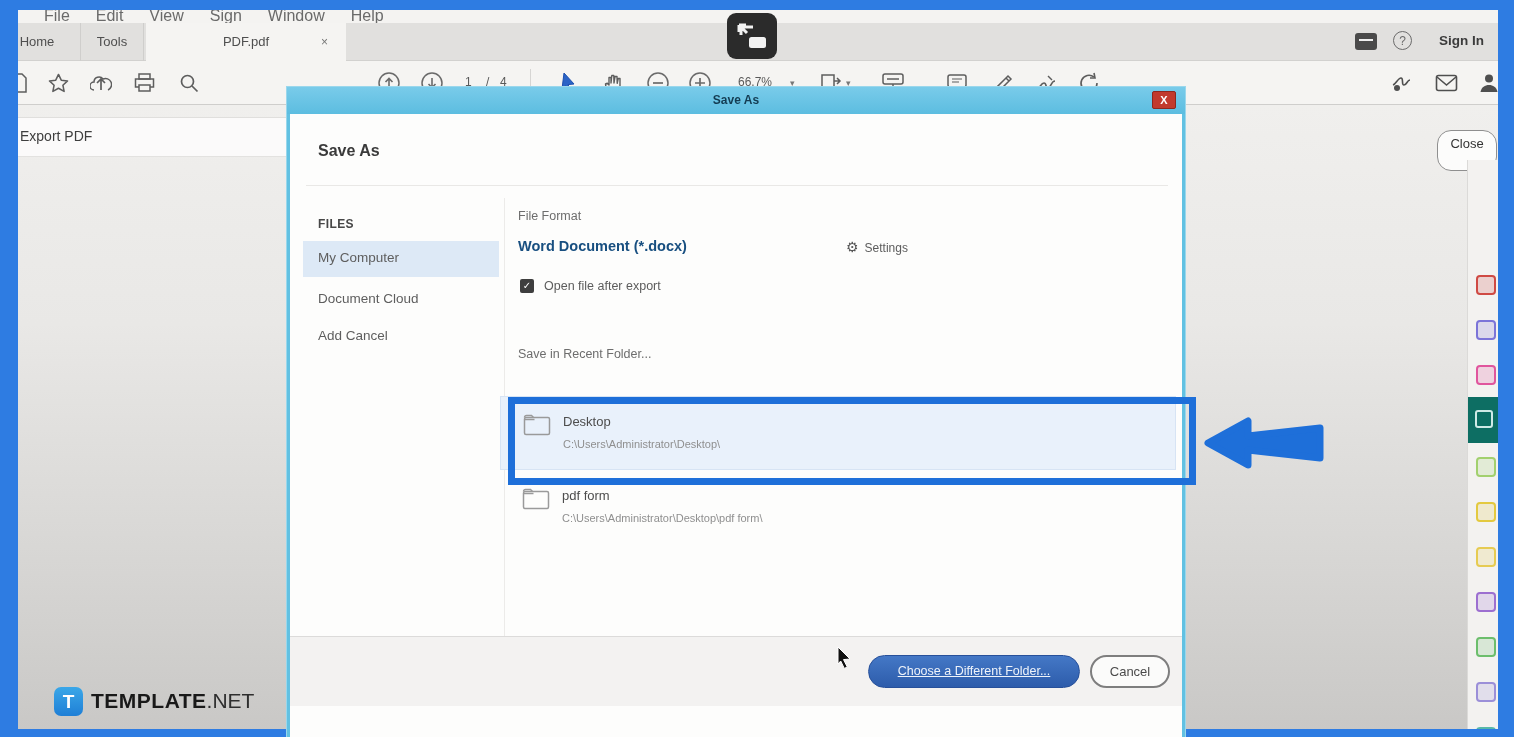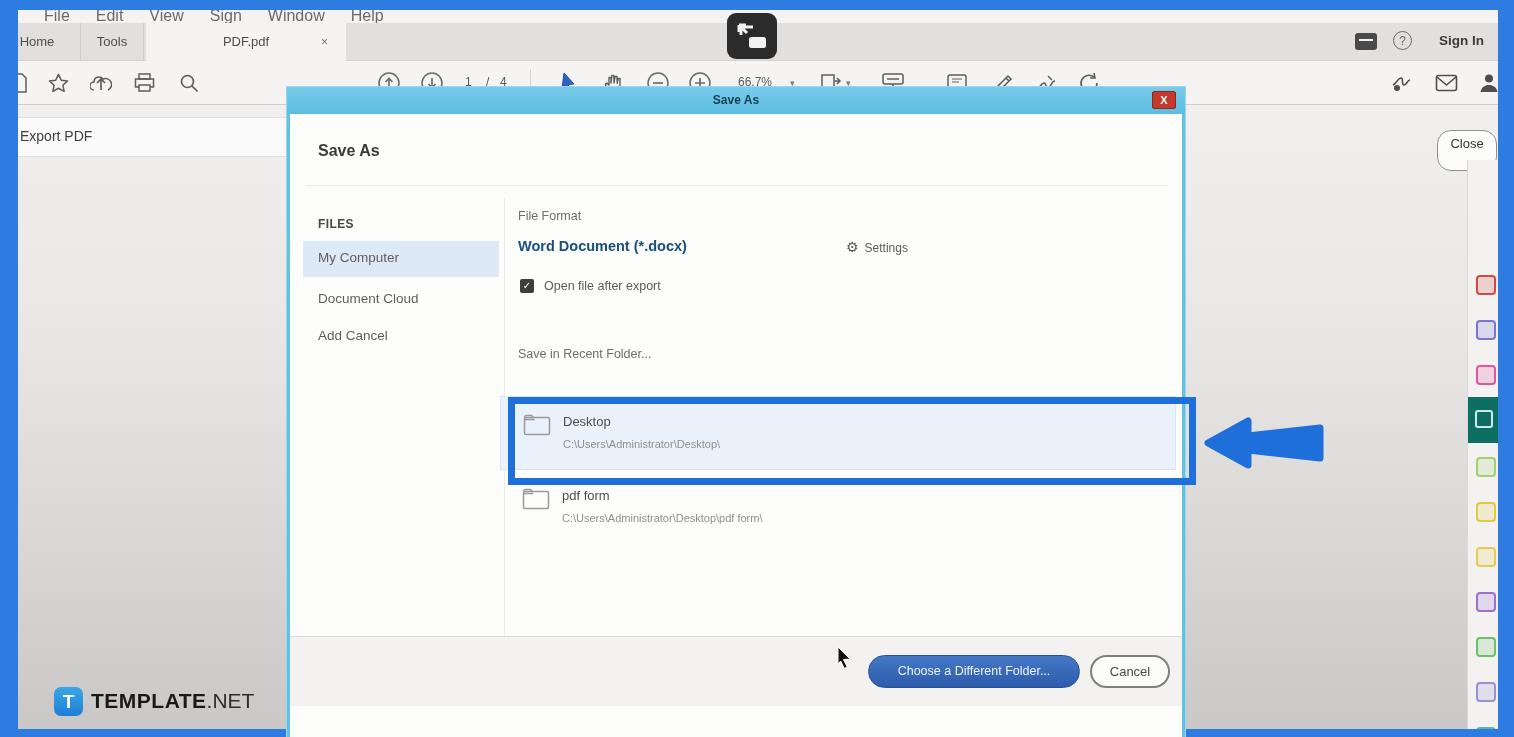--- a/index.html
+++ b/index.html
@@ -70,21 +70,21 @@
 
   .folder-row { position:absolute; left:210px; width:676px; height:74px; }
   .folder-row.selected { background:#e9f1fb; border:1px solid #d7e4f4; }
   .f-icon { position:absolute; left:22px; top:16px; }
   .f-name { position:absolute; left:62px; top:17px; font-size:13px; color:#4d4d4d; }
   .f-path { position:absolute; left:62px; top:41px; font-size:11px; color:#8f8f8f; }
 
   #dlg-footer { left:0; top:546px; width:892px; height:70px; background:#f3f2f1; border-top:1px solid #dcdbda; }
   #btn-choose { left:578px; top:565px; width:212px; height:33px; border-radius:17px;
     background:linear-gradient(180deg,#4478c6,#2d5cab); border:1px solid #27509a;
-    color:#eef3fa; font-size:12.5px; text-align:center; line-height:31px; }
+    color:#eef3fa; font-size:12.5px; text-align:center; line-height:31px;text-decoration:underline; }
   #btn-cancel { left:800px; top:565px; width:80px; height:33px; border-radius:17px;
     background:#fbfbfa; border:2px solid #7e7e7e; color:#4a4a4a; font-size:13px; text-align:center; line-height:29px; }
 
   
   #annot-rect { left:508px; top:397px; width:688px; height:88px; border:7px solid #1e6fd9; }
   #annot-arrow { left:1202px; top:413px; }
   #video-overlay { left:727px; top:13px; width:50px; height:46px; background:#2b2b2b; border-radius:9px; }
 
   
   #watermark { left:36px; top:675px; height:32px; display:flex; align-items:center; }

